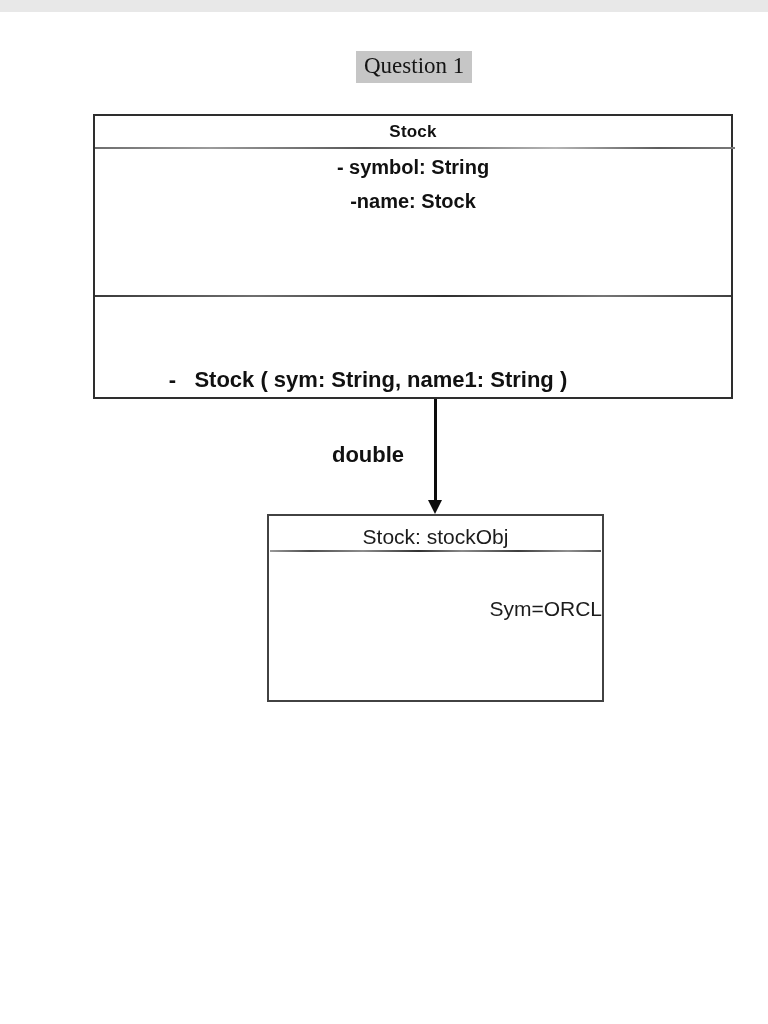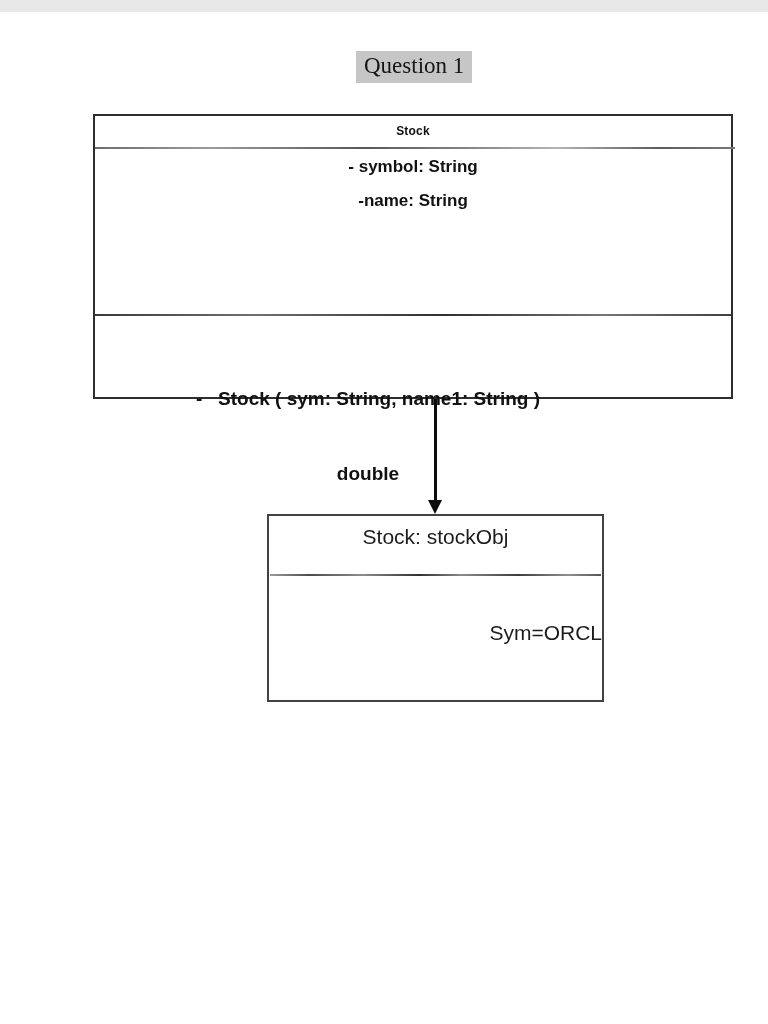--- a/index.html
+++ b/index.html
@@ -36,47 +36,47 @@
     top: 102px;
     width: 640px;
     height: 285px;
     border: 2px solid #2e2e2e;
     background: #ffffff;
   }
   .class-header {
     height: 31px;
     line-height: 31px;
     text-align: center;
-    font-size: 12px;
+    font-size: 17px;
     font-weight: 700;
     letter-spacing: 0.2px;
   }
   .divider-1 {
     height: 2px;
     width: calc(100% + 4px);
     background: linear-gradient(90deg,#6e6e6e 0%,#9b9b9b 18%,#585858 42%,#8a8a8a 60%,#b5b5b5 72%,#5d5d5d 88%,#787878 100%);
   }
   .class-attrs {
-    height: 165px;
+    height: 146px;
     padding-top: 1px;
     text-align: center;
-    font-size: 17px;
+    font-size: 20px;
     font-weight: 600;
     line-height: 34px;
   }
   .divider-2 {
     height: 2px;
     width: 100%;
     background: linear-gradient(90deg,#3a3a3a 0%,#6f6f6f 25%,#2f2f2f 55%,#757575 80%,#404040 100%);
   }
   .class-methods {
     padding-top: 20px;
     padding-right: 90px;
     text-align: center;
-    font-size: 19px;
+    font-size: 22px;
     font-weight: 600;
     line-height: 25px;
     white-space: pre-wrap;
   }
 
   
   .arrow-line {
     position: absolute;
     left: 434px;
     top: 387px;
@@ -99,21 +99,21 @@
   .object-box {
     position: absolute;
     left: 267px;
     top: 502px;
     width: 337px;
     height: 188px;
     border: 2px solid #424242;
     background: #ffffff;
   }
   .object-header {
-    height: 58px;
+    height: 34px;
     line-height: 42px;
     text-align: center;
     font-size: 21px;
     font-weight: 400;
     color: #1c1c1c;
   }
   .divider-3 {
     height: 2px;
     margin: 0 1px;
     background: linear-gradient(90deg,#9a9a9a 0%,#4c4c4c 12%,#8d8d8d 28%,#303030 45%,#8b8b8b 58%,#3d3d3d 75%,#909090 90%,#555555 100%);
@@ -141,21 +141,21 @@
 
 <div class="page">
 
   <div class="title" style="background: rgb(198, 198, 198);">Question 1</div>
 
   <div class="class-box" style="border-color: rgb(46, 46, 46);">
     <div class="class-header">Stock</div>
     <div class="divider-1"></div>
     <div class="class-attrs">
       <div>- symbol: String</div>
-      <div>-name: String</div>
+      <div>-name: Stock</div>
     </div>
     <div class="divider-2"></div>
     <div class="class-methods">
       <div>-   Stock ( sym: String, name1: String )</div>
       <div>double</div>
     </div>
   </div>
 
   <div class="arrow-line"></div>
   <div class="arrow-head"></div>

